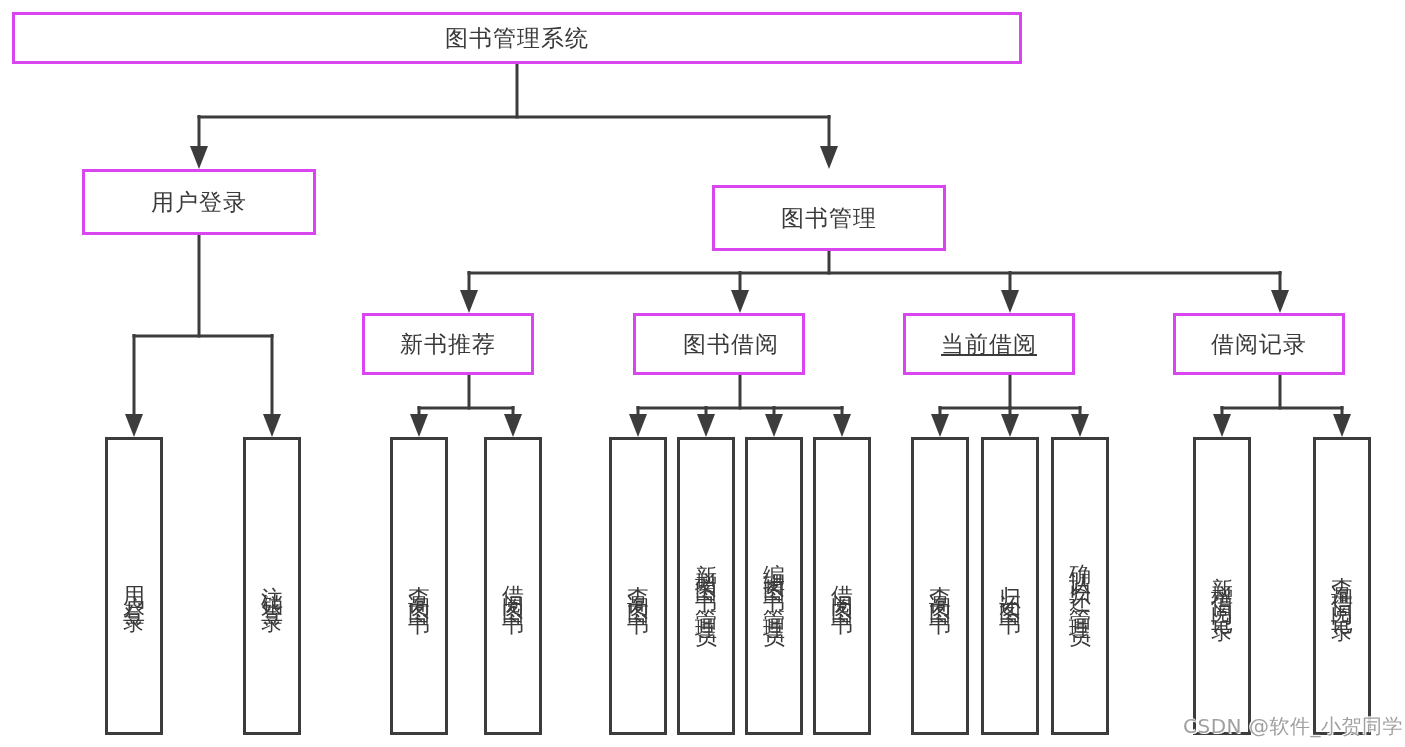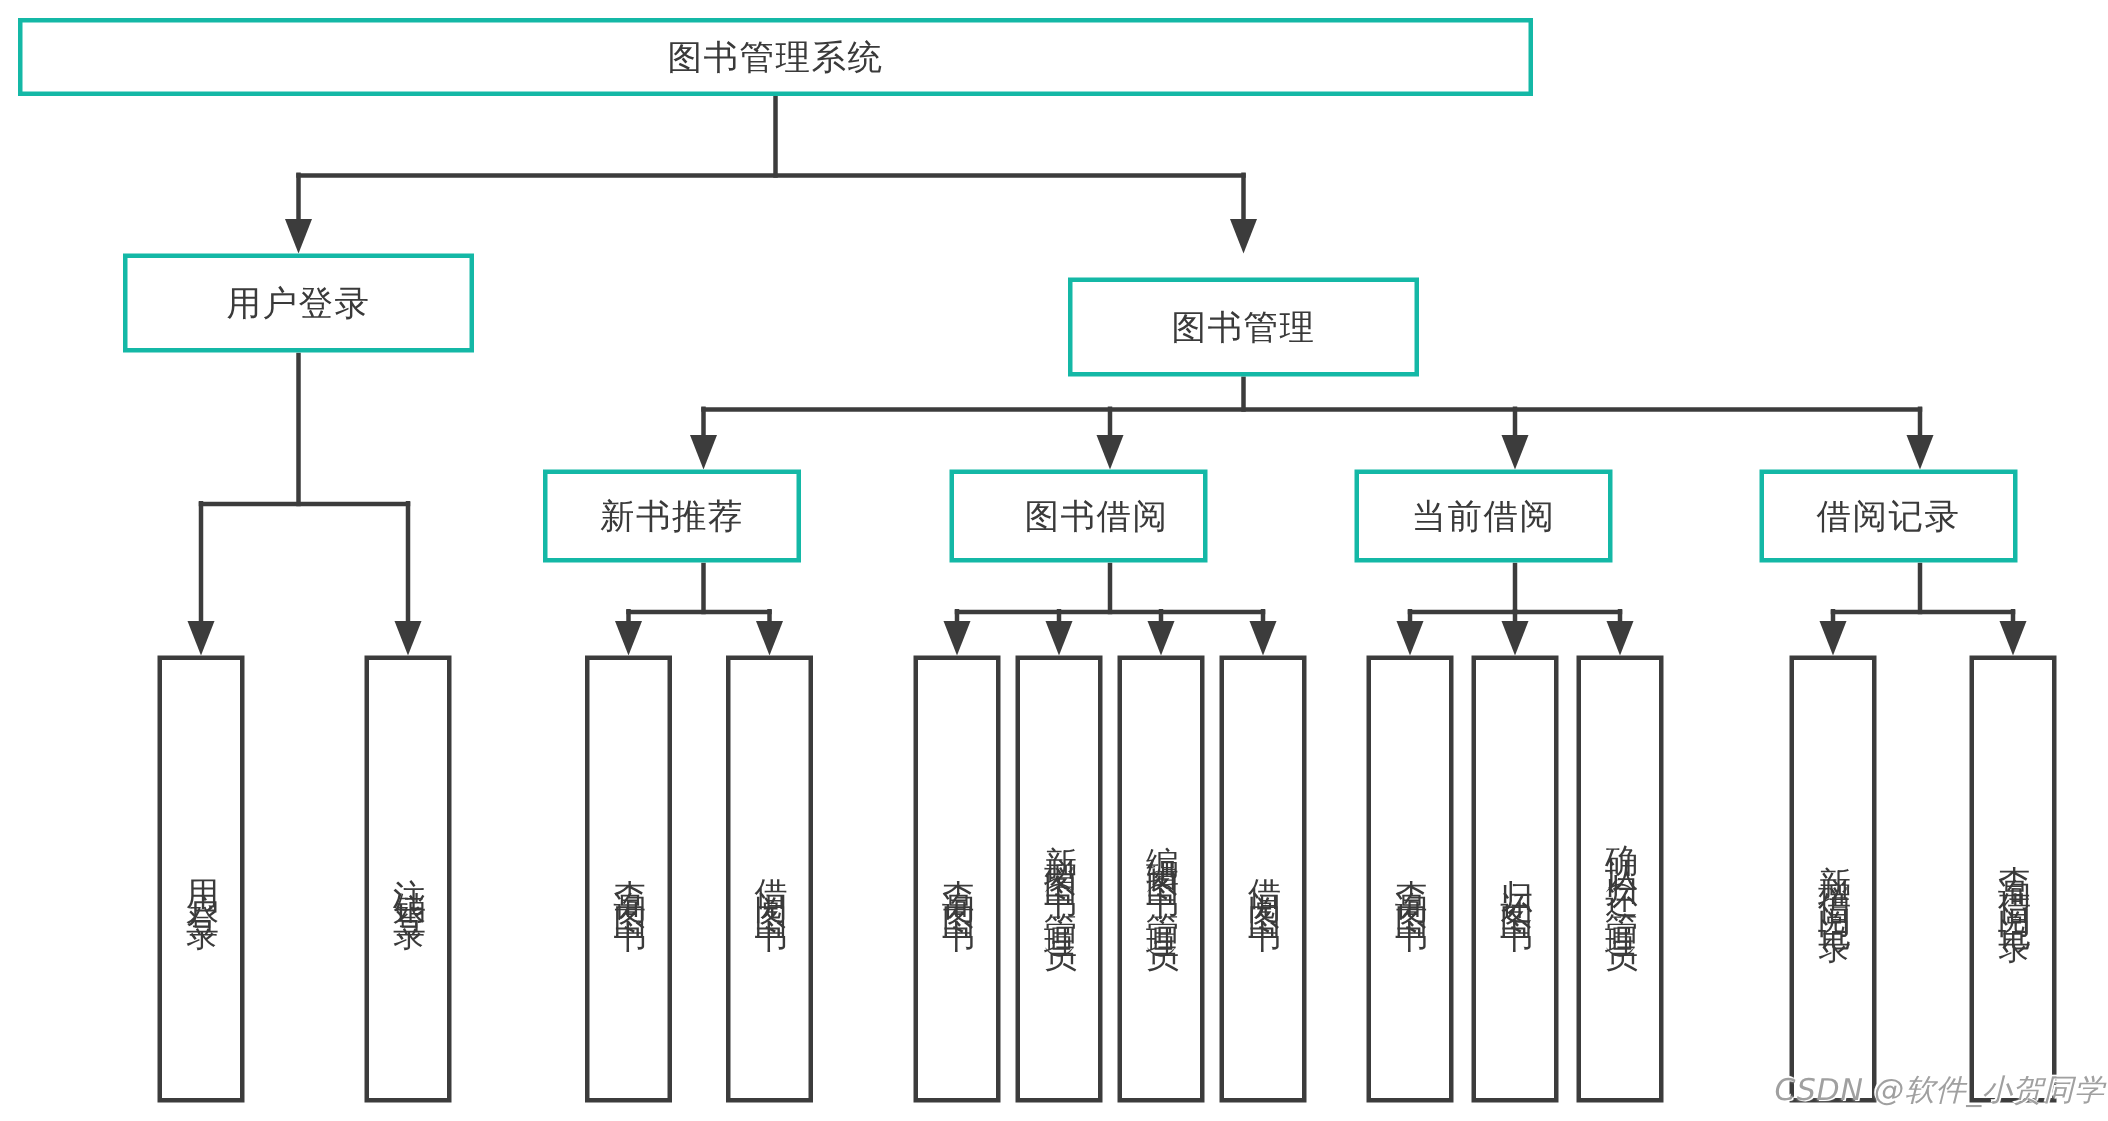--- a/index.html
+++ b/index.html
@@ -13,21 +13,21 @@
   }
   .wires {
     position: absolute;
     left: 0; top: 0;
     width: 1405px; height: 747px;
     pointer-events: none;
   }
   .box {
     position: absolute;
     box-sizing: border-box;
-    border: 3px solid #14b8a6;
+    border: 3px solid #d946ef;
     background: #ffffff;
     display: flex;
     align-items: center;
     justify-content: center;
     color: #3a3a3a;
     font-size: 23px;
     letter-spacing: 1px;
     white-space: nowrap;
     z-index: 2;
   }
@@ -50,30 +50,29 @@
   .watermark {
     position: absolute;
     left: 1183px;
     top: 713px;
     font-size: 20px;
     letter-spacing: 0.5px;
     color: #a0a0a0;
     text-shadow: 0 0 2px #ffffff, 1px 1px 0 #ffffff, -1px -1px 0 #ffffff;
     white-space: nowrap;
     z-index: 5;
-    font-style: italic;
   }
   
   .n-root  { left: 12px;  top: 12px;  width: 1010px; height: 52px; }
   .n-l2a   { left: 82px;  top: 169px; width: 234px;  height: 66px; }
   .n-l2b   { left: 712px; top: 169px; width: 234px;  height: 66px; margin-top: 16px; }
   .n-l3    { top: 313px; width: 172px; height: 62px; }
   .n-l3a   { left: 362px; }
   .n-l3b   { left: 633px; padding-left: 24px; }
-  .n-l3c   { left: 903px; }
+  .n-l3c   { left: 903px; text-decoration: underline; }
   .n-l3d   { left: 1173px; }
   .leaf    { top: 437px; width: 58px; height: 298px; }
   .lf1  { left: 105px; }  .lf2  { left: 243px; }
   .lf3  { left: 390px; }  .lf4  { left: 484px; }
   .lf5  { left: 609px; }  .lf6  { left: 677px; }
   .lf7  { left: 745px; }  .lf8  { left: 813px; }
   .lf9  { left: 911px; }  .lf10 { left: 981px; }
   .lf11 { left: 1051px; } .lf12 { left: 1193px; }
   .lf13 { left: 1313px; }
 </style>

